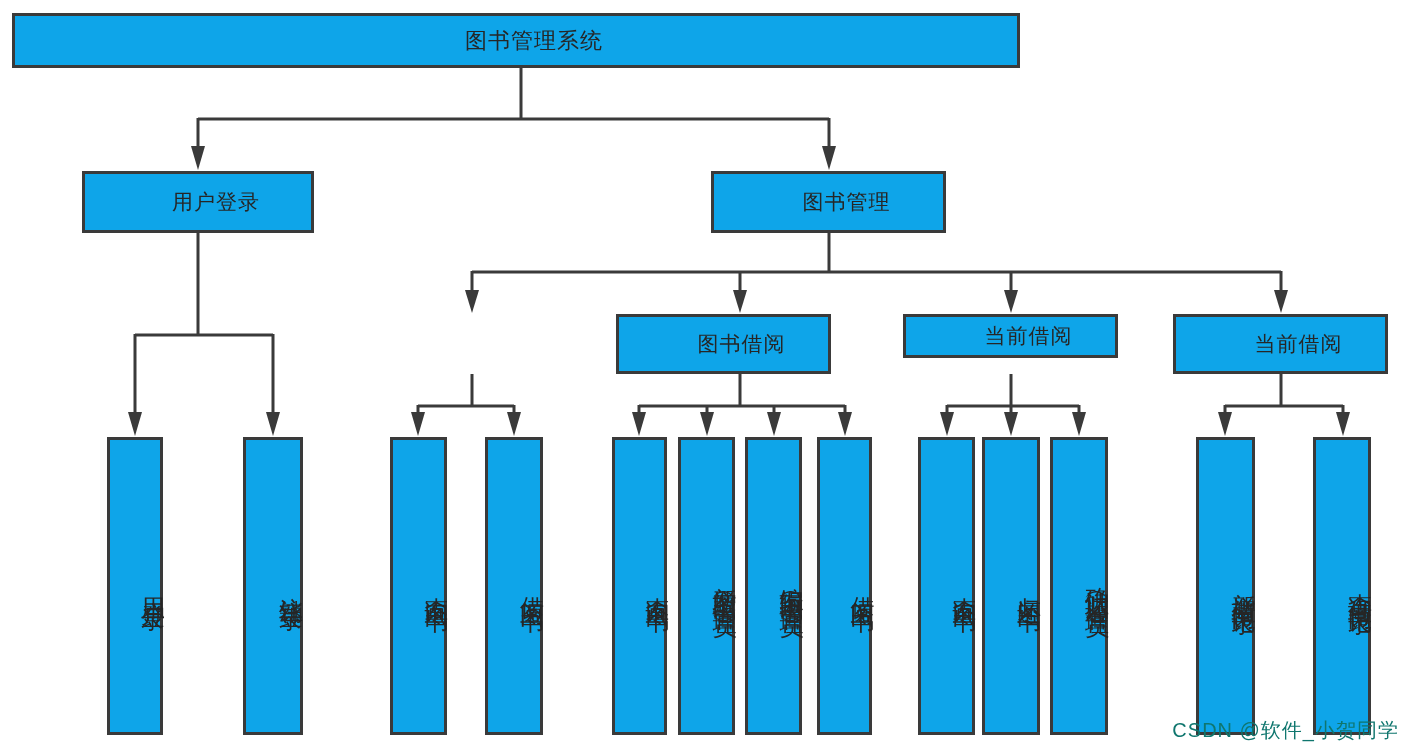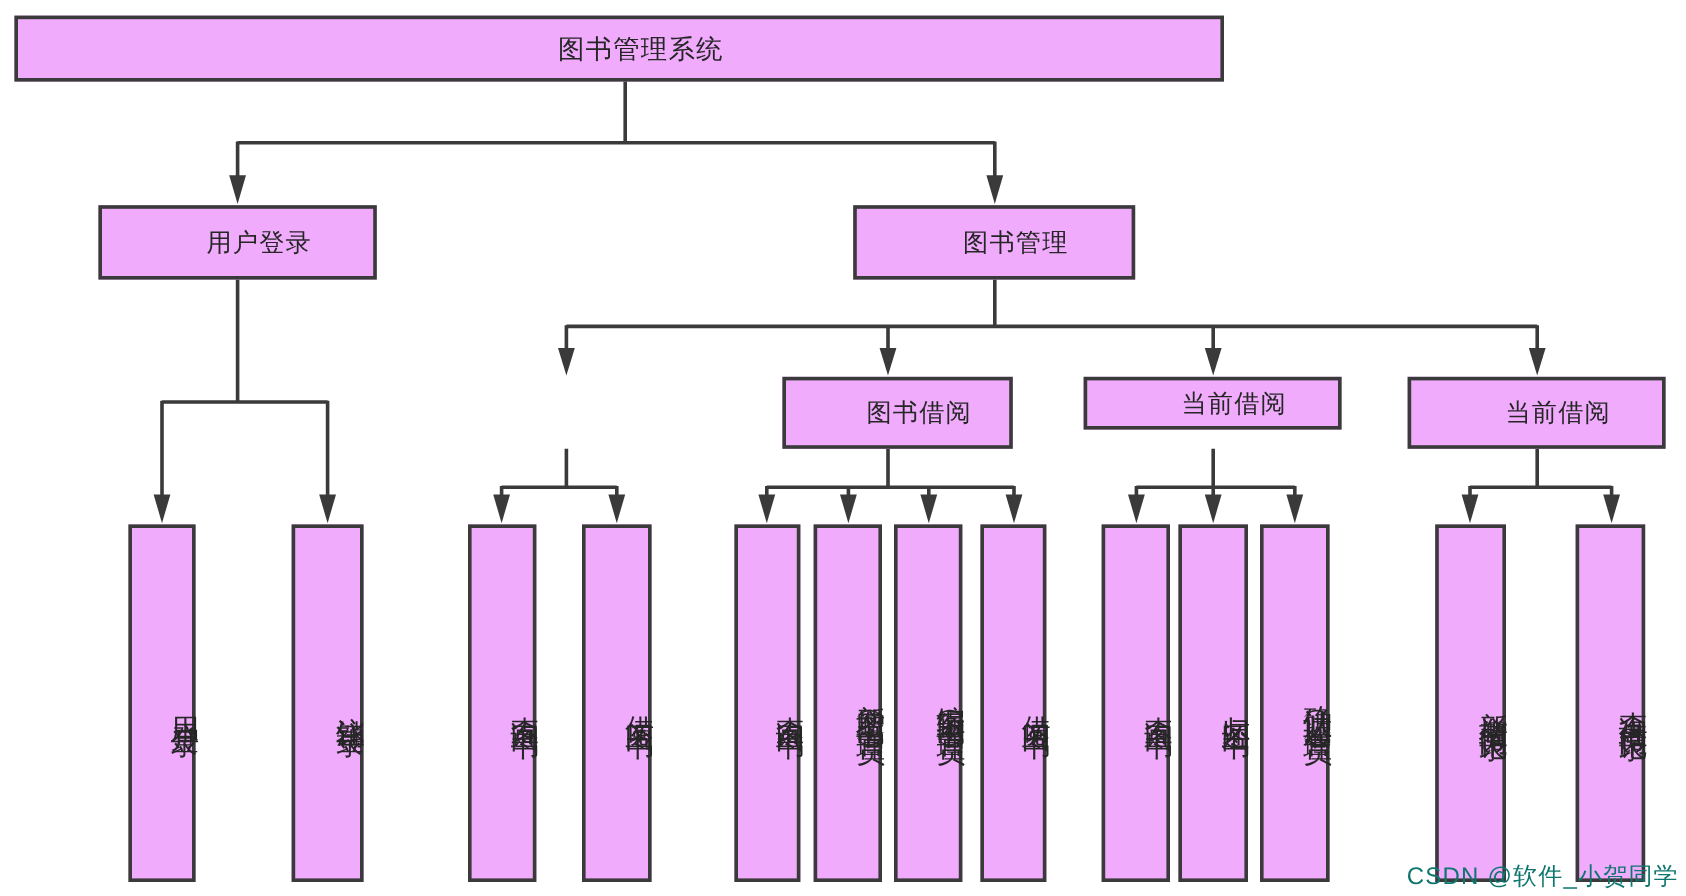--- a/index.html
+++ b/index.html
@@ -16,21 +16,21 @@
   }
   #connectors {
     position: absolute;
     left: 0; top: 0;
     width: 1405px; height: 747px;
   }
   .box {
     position: absolute;
     box-sizing: border-box;
     border: 3px solid #3a3a3a;
-    background: #f0abfc;
+    background: #0ea5e9;
     display: flex;
     align-items: center;
     justify-content: center;
     color: #262626;
     padding-left: 36px;
   }
   .h-label {
     font-size: 21px;
     letter-spacing: 1px;
     white-space: nowrap;
@@ -128,21 +128,21 @@
     <span class="h-label root-label">图书管理系统</span>
   </div>
 
   <div class="box" style="left:82px; top:171px; width:232px; height:62px;">
     <span class="h-label">用户登录</span>
   </div>
   <div class="box" style="left:711px; top:171px; width:235px; height:62px;">
     <span class="h-label">图书管理</span>
   </div>
 
-  <div class="box" style="left:652px; top:314px; width:192px; height:60px;">
+  <div class="box" style="left:616px; top:314px; width:215px; height:60px;">
     <span class="h-label">图书借阅</span>
   </div>
   <div class="box" style="left:903px; top:314px; width:215px; height:44px;">
     <span class="h-label">当前借阅</span>
   </div>
   <div class="box" style="left:1173px; top:314px; width:215px; height:60px;">
     <span class="h-label">当前借阅</span>
   </div>
 
   <div class="box v-box" style="left:107px; width:56px;">

